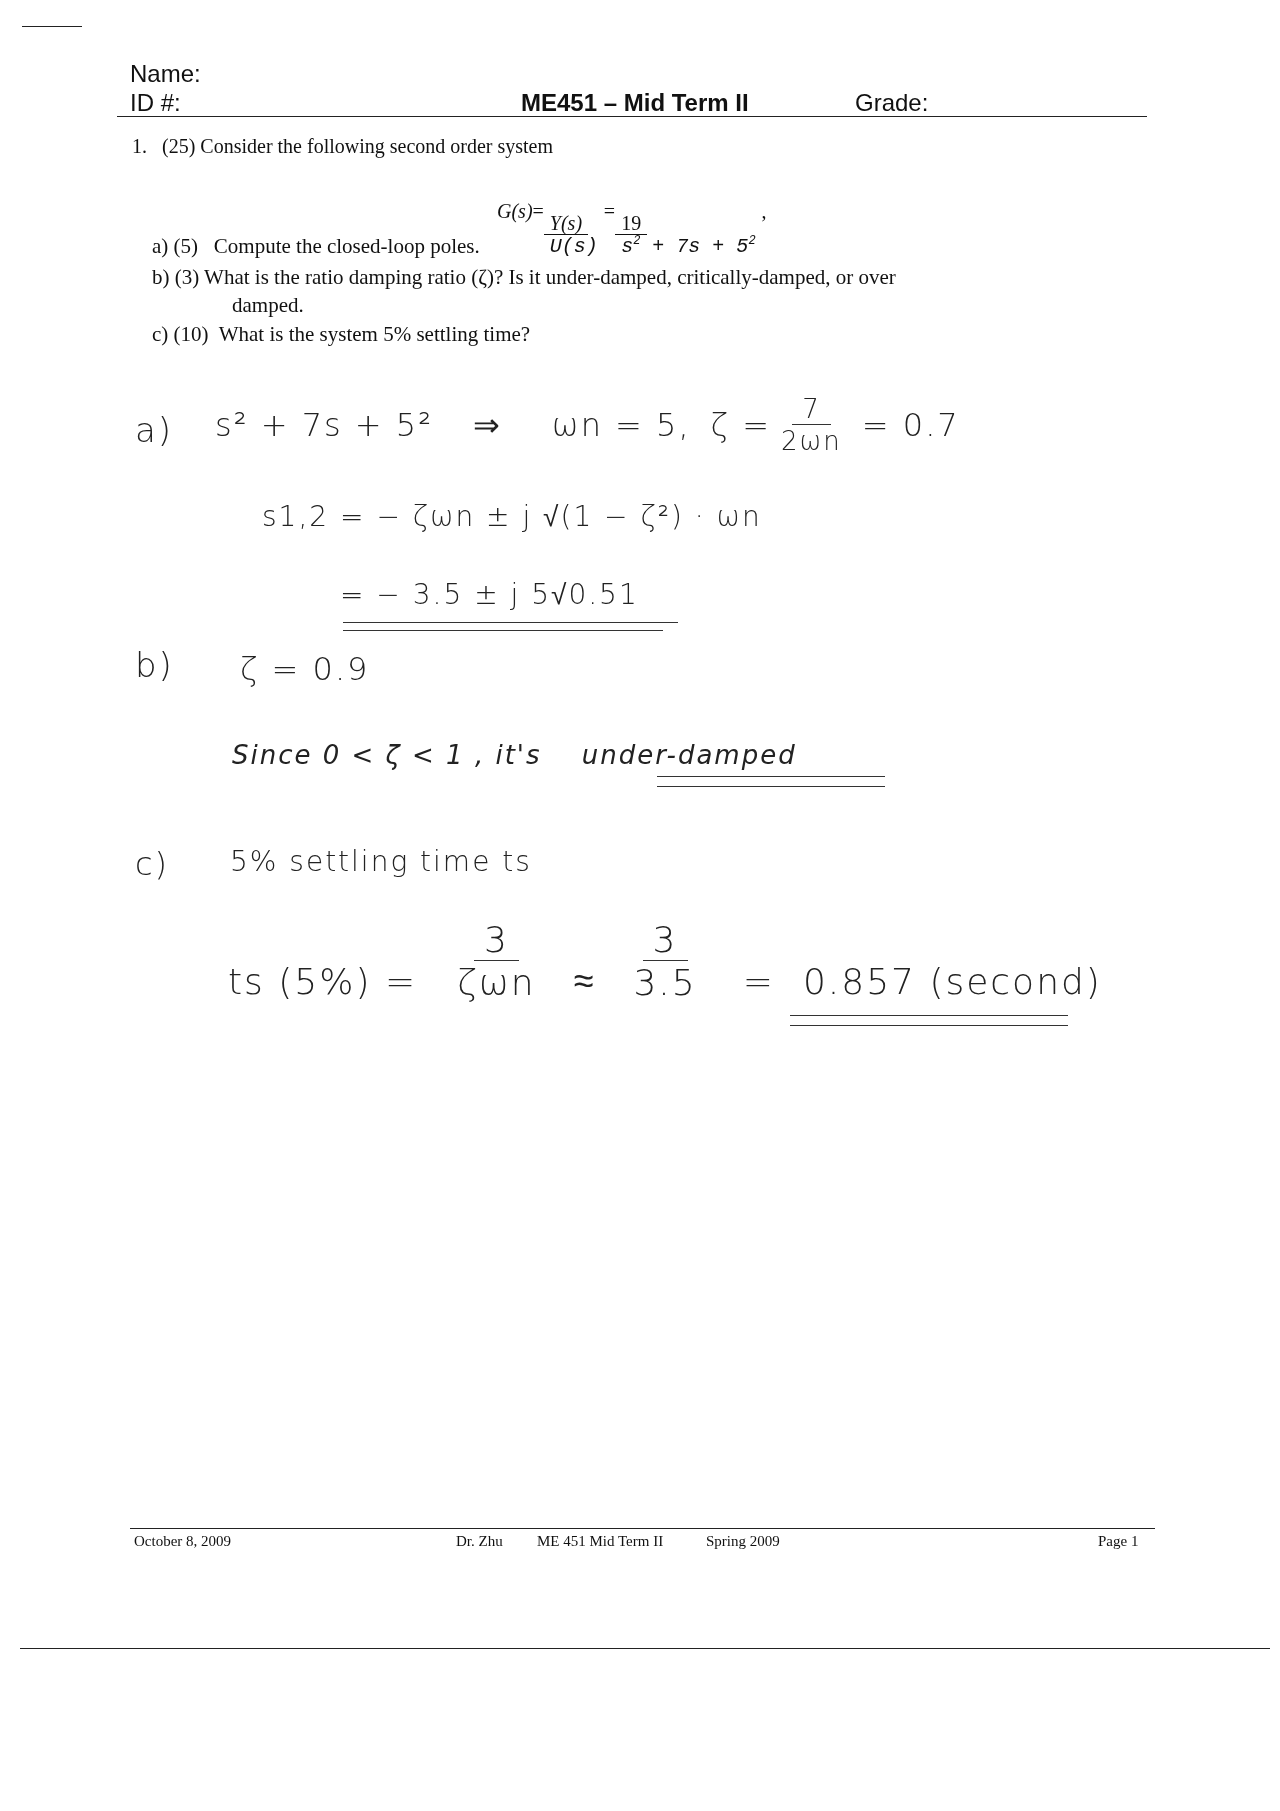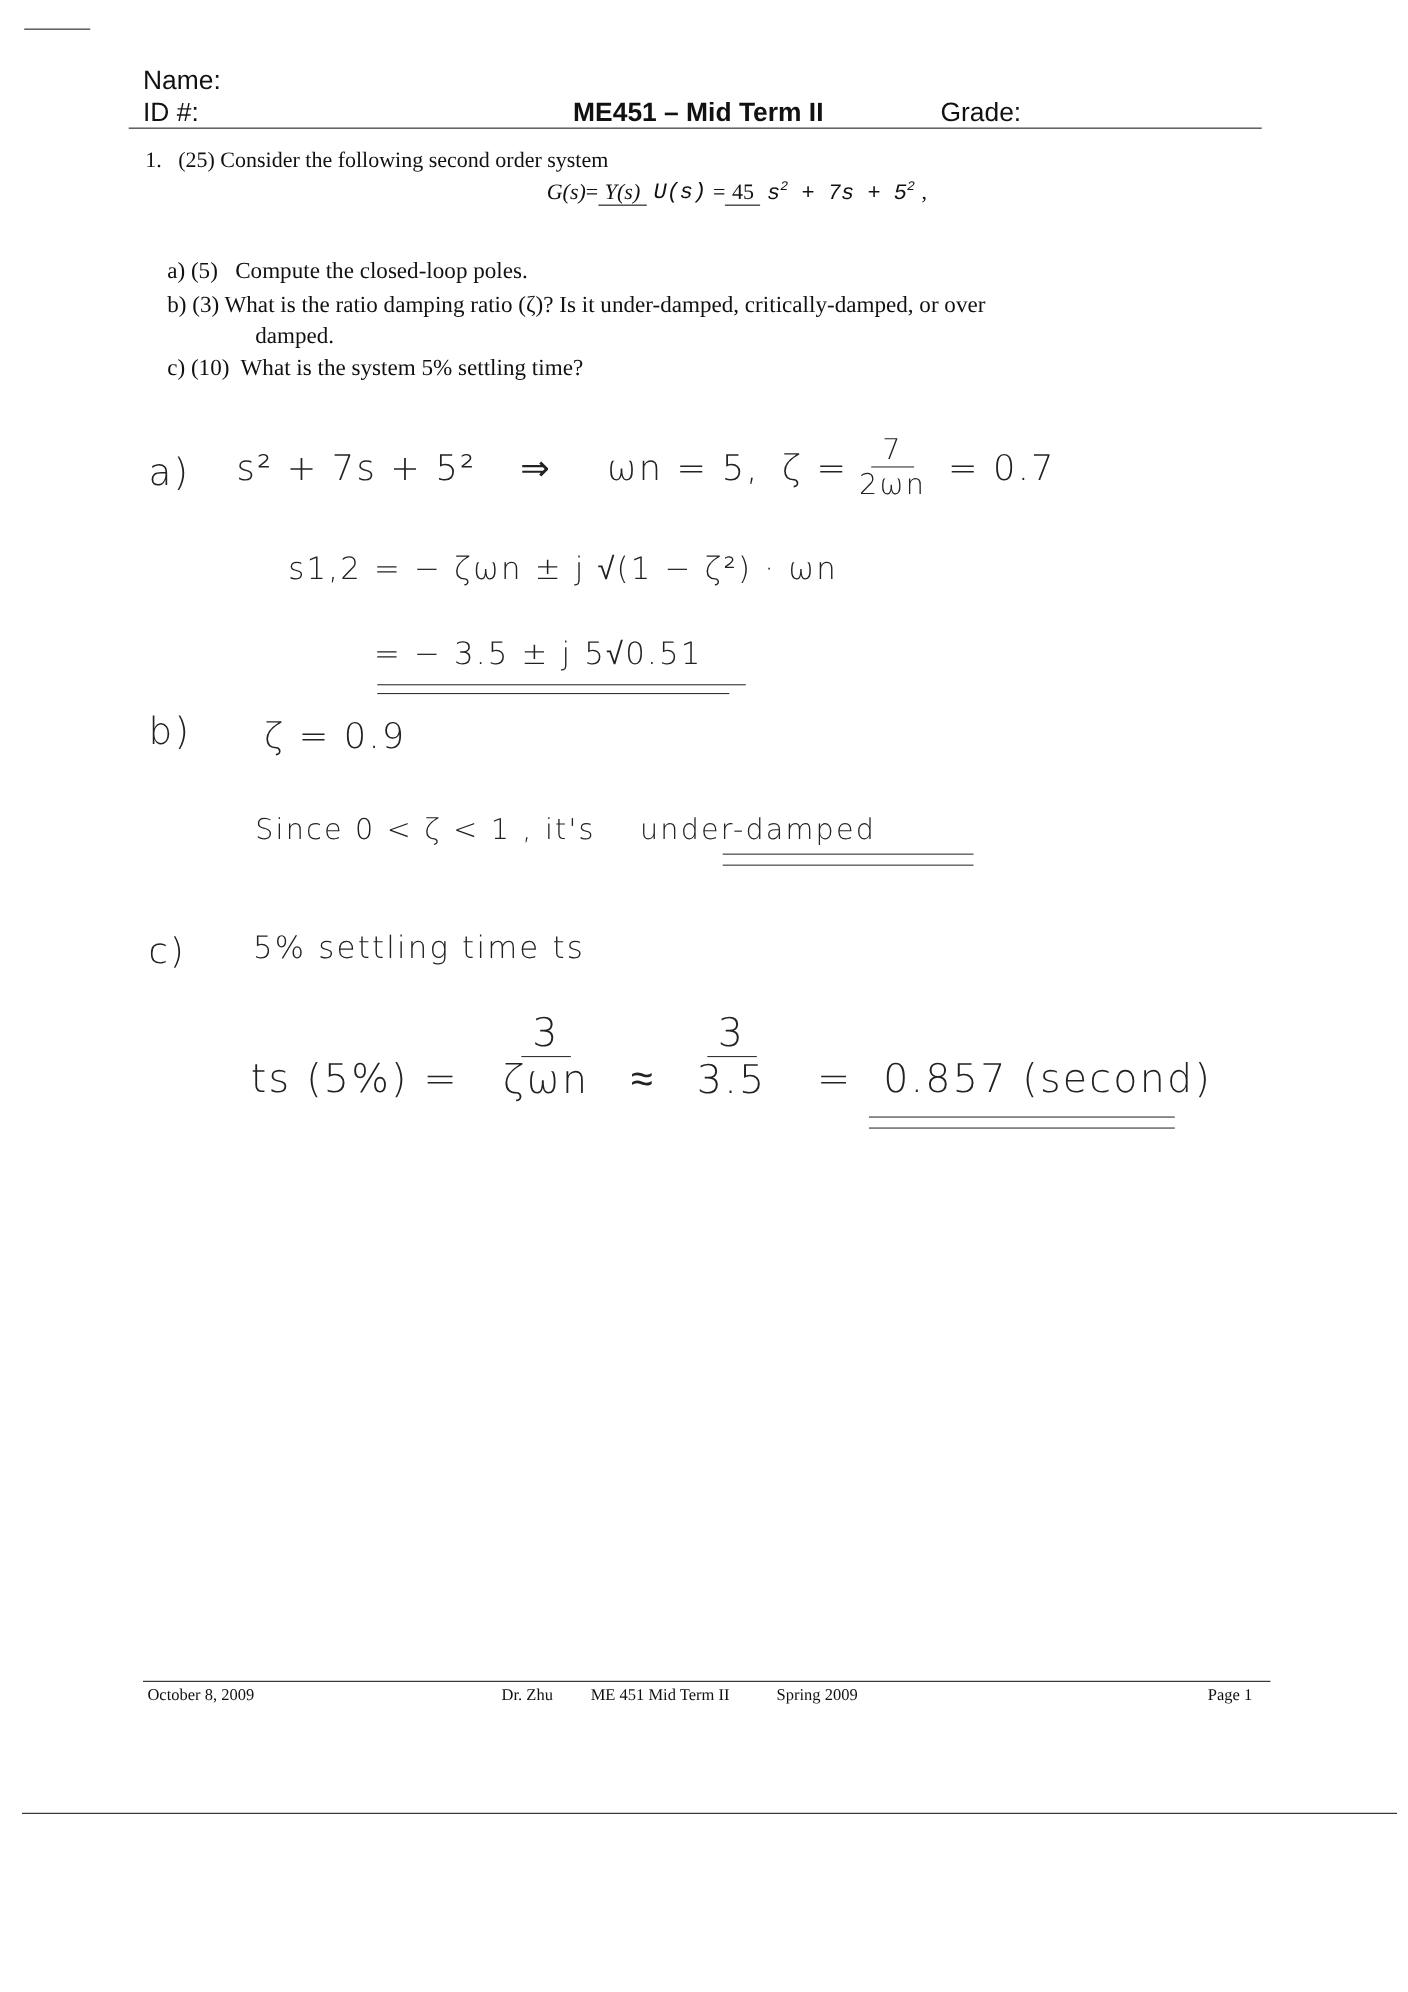--- a/index.html
+++ b/index.html
@@ -2,21 +2,21 @@
 <html><head>
 <meta charset="utf-8">
 <style>
   html, body { margin: 0; padding: 0; background: #ffffff; }
   body { width: 1280px; height: 1811px; position: relative; overflow: hidden; color: #111; }
   .abs { position: absolute; }
   .sans { font-family: "Liberation Sans", sans-serif; }
   .serif { font-family: "Liberation Serif", serif; }
   .hand { font-family: "DejaVu Sans", sans-serif; font-weight: 200; color: #222; letter-spacing: 2px; }
   .hline { position: absolute; height: 0; border-top: 1.5px solid #222; }
-  .frac { display: inline-flex; align-items: flex-start; vertical-align: middle; }
+  .frac { display: inline-flex; flex-direction: column; align-items: flex-start; vertical-align: middle; margin-top: 48px; }
   .frac .num { border-bottom: 1.3px solid #111; padding: 0 6px; line-height: 1.1; }
   .frac .den { padding: 0 6px; line-height: 1.15; font-family: Liberation Mono, monospace; }
   .hfrac { display: inline-flex; flex-direction: column; align-items: center; vertical-align: middle; }
   .hfrac .num { border-bottom: 1.5px solid #333; padding: 0 10px; line-height: 1.1; }
   .hfrac .den { padding: 2px 10px 0; line-height: 1.1; }
   .ul2 { position: absolute; height: 0; border-top: 1.5px solid #333; }
   sup { font-size: 0.6em; }
   .it { font-style: italic; }
 </style>
 </head>
@@ -38,21 +38,21 @@
 
 <div class="abs serif" style="left:497px; top:164px; font-size:20px; display:flex; align-items:center;">
   <span class="it">G(s)</span>
   <span>=</span>
   <span class="frac it">
     <span class="num">Y(s)</span>
     <span class="den">U(s)</span>
   </span>
   <span>=</span>
   <span class="frac">
-    <span class="num">45</span>
+    <span class="num">19</span>
     <span class="den it"><span>s</span><sup>2</sup><span> + 7s + 5</span><sup>2</sup></span>
   </span>
   <span>,</span>
 </div>
 
 <div class="abs serif" style="left:152px; top:234px; font-size:21px;">
   <span>a) (5)</span>&nbsp;&nbsp;
   <span>Compute the closed-loop poles.</span>
 </div>
 <div class="abs serif" style="left:152px; top:265px; font-size:21px; white-space:nowrap;">
@@ -77,21 +77,21 @@
   </span>
   <span style="margin-left:10px;">= 0.7</span>
 </div>
 <div class="abs hand" style="left:262px; top:500px; font-size:28px; white-space:nowrap;">s1,2 = − ζωn ± j √(1 − ζ²) · ωn</div>
 <div class="abs hand" style="left:340px; top:578px; font-size:28px; white-space:nowrap;">= − 3.5 ± j 5√0.51</div>
 <div class="ul2" style="left:343px; top:622px; width:335px;"></div>
 <div class="ul2" style="left:343px; top:630px; width:320px;"></div>
 
 <div class="abs hand" style="left:135px; top:645px; font-size:34px;">b)</div>
 <div class="abs hand" style="left:240px; top:650px; font-size:32px; white-space:nowrap;">ζ = 0.9</div>
-<div class="abs hand" style="left:232px; top:740px; font-size:26px; white-space:nowrap;">
+<div class="abs hand" style="left:232px; top:740px; font-size:26px; white-space:nowrap;font-style:italic;">
   <span>Since 0 &lt; ζ &lt; 1 ,  it's</span>
   <span style="margin-left:30px;">under-damped</span>
 </div>
 <div class="ul2" style="left:657px; top:776px; width:228px;"></div>
 <div class="ul2" style="left:657px; top:786px; width:228px;"></div>
 
 <div class="abs hand" style="left:135px; top:845px; font-size:32px;">c)</div>
 <div class="abs hand" style="left:230px; top:845px; font-size:28px; white-space:nowrap;">5% settling time ts</div>
 <div class="abs hand" style="left:228px; top:920px; font-size:36px; display:flex; align-items:flex-end; white-space:nowrap;">
   <span>ts (5%)  =</span>

